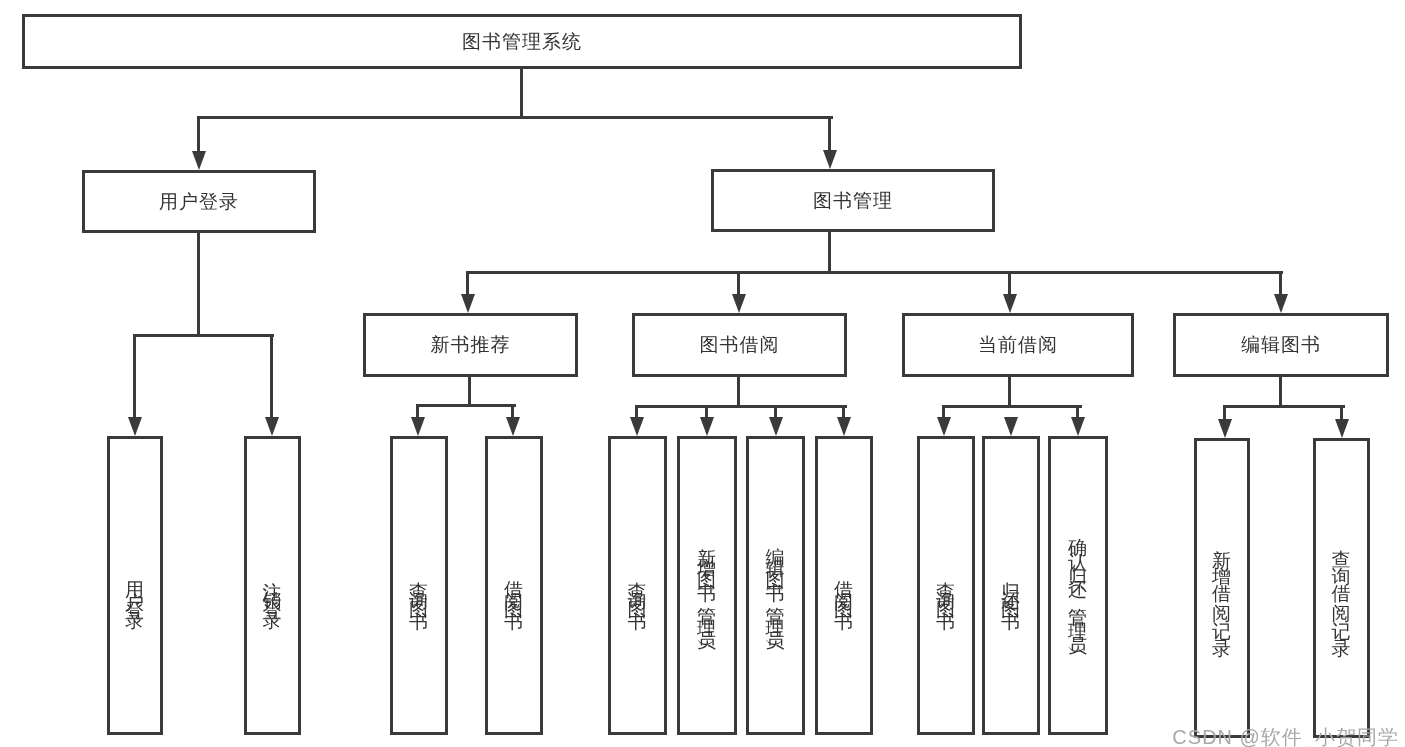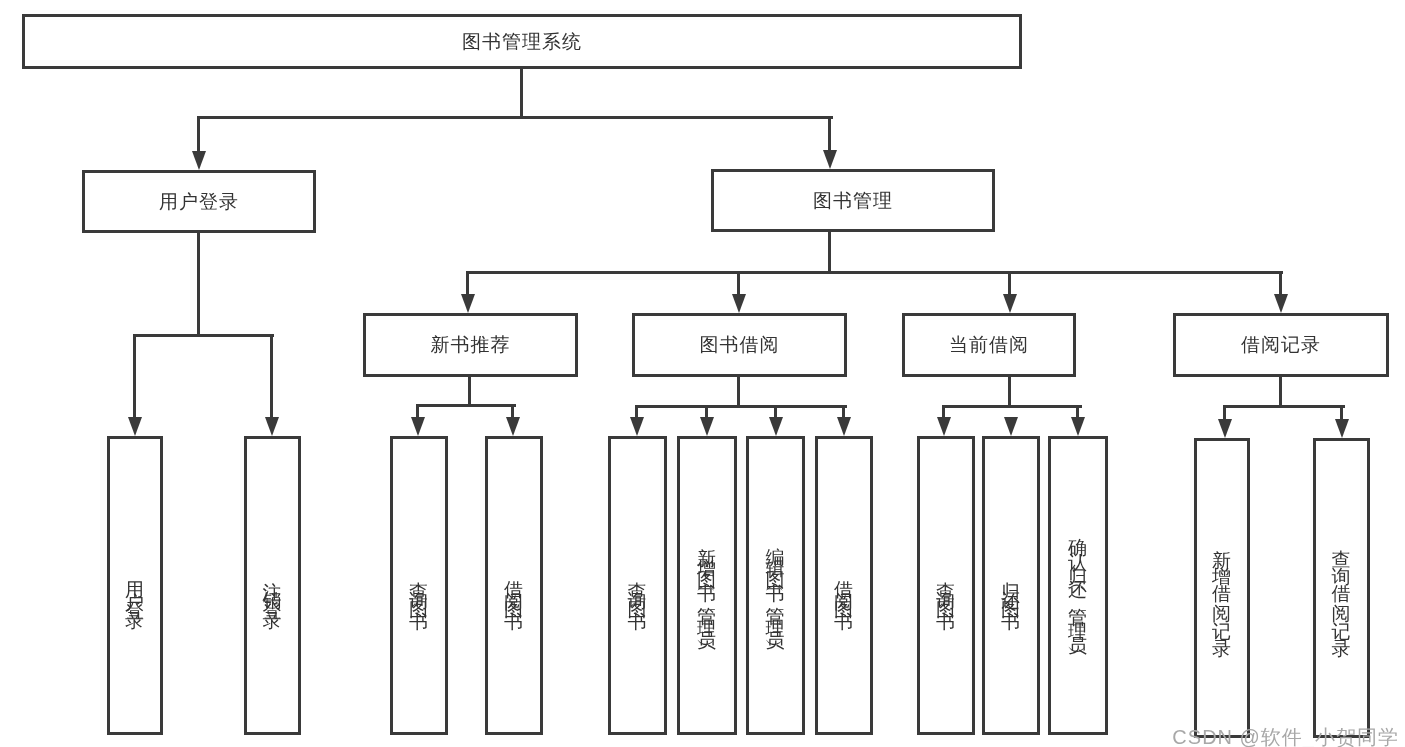--- a/index.html
+++ b/index.html
@@ -113,22 +113,22 @@
   <div class="ah" style="left:1218px;top:419px"></div>
   <div class="ah" style="left:1335px;top:419px"></div>
 
   <div class="box hbox" style="left:22px;top:14px;width:1000px;height:55px">图书管理系统</div>
 
   <div class="box hbox" style="left:82px;top:170px;width:234px;height:63px">用户登录</div>
   <div class="box hbox" style="left:711px;top:169px;width:284px;height:63px">图书管理</div>
 
   <div class="box hbox" style="left:632px;top:313px;width:215px;height:64px">图书借阅</div>
   <div class="box hbox" style="left:363px;top:313px;width:215px;height:64px">新书推荐</div>
-  <div class="box hbox" style="left:902px;top:313px;width:174px;height:64px">当前借阅</div>
-  <div class="box hbox" style="left:1173px;top:313px;width:216px;height:64px">借阅记录</div>
+  <div class="box hbox" style="left:902px;top:313px;width:232px;height:64px">当前借阅</div>
+  <div class="box hbox" style="left:1173px;top:313px;width:216px;height:64px">编辑图书</div>
 
   <div class="box vbox sp10" style="left:107px;top:436px;width:56px;height:299px">用户登录</div>
   <div class="box vbox sp10" style="left:244px;top:436px;width:57px;height:299px">注销登录</div>
 
   <div class="box vbox sp10" style="left:390px;top:436px;width:58px;height:299px">查询图书</div>
   <div class="box vbox sp10" style="left:485px;top:436px;width:58px;height:299px">借阅图书</div>
 
   <div class="box vbox sp10" style="left:608px;top:436px;width:59px;height:299px">查询图书</div>
   <div class="box vbox sp12" style="left:677px;top:436px;width:60px;height:299px">新增图书（管理员）</div>
   <div class="box vbox sp12" style="left:746px;top:436px;width:59px;height:299px">编辑图书（管理员）</div>

